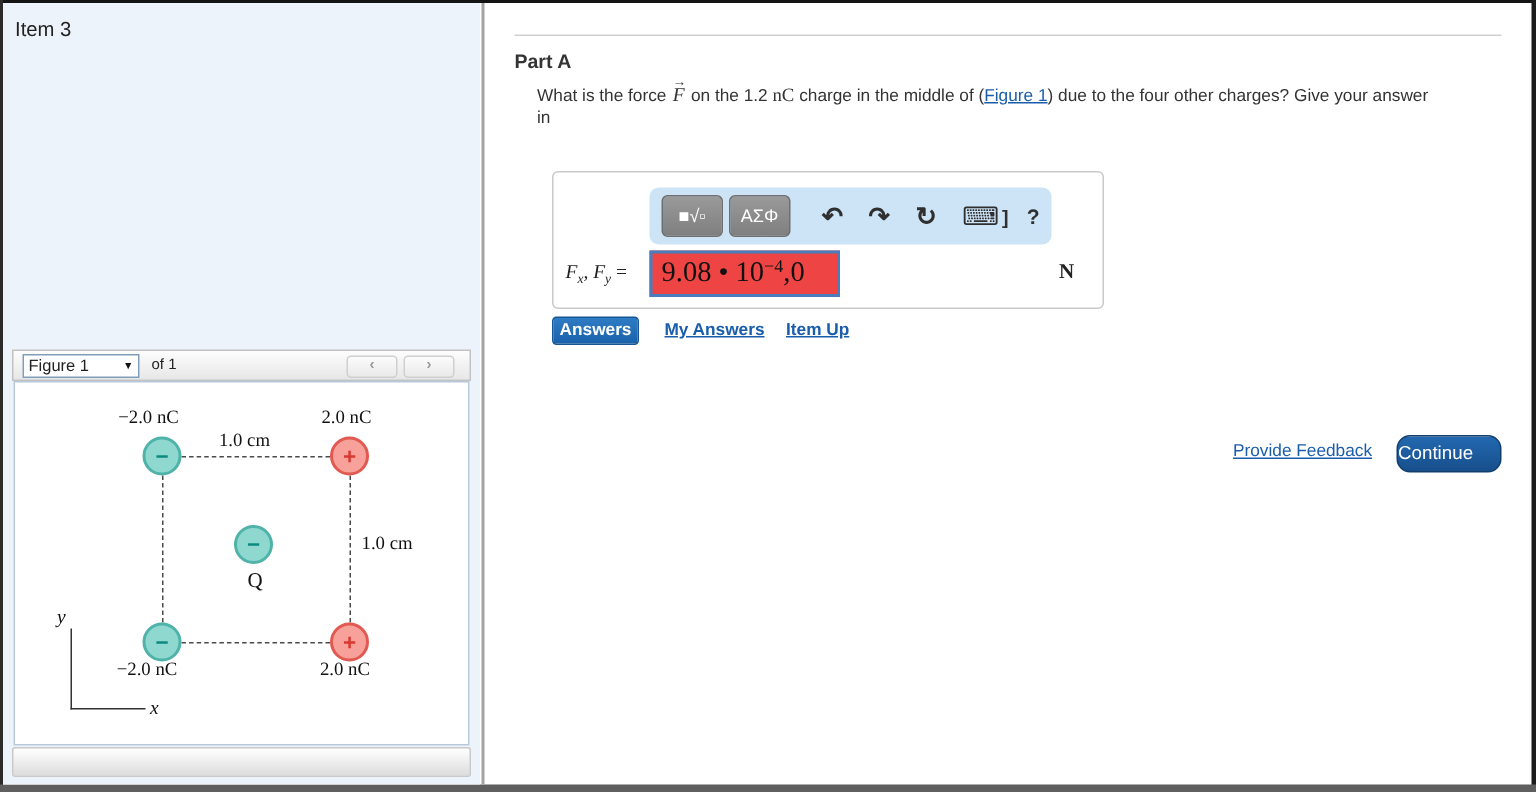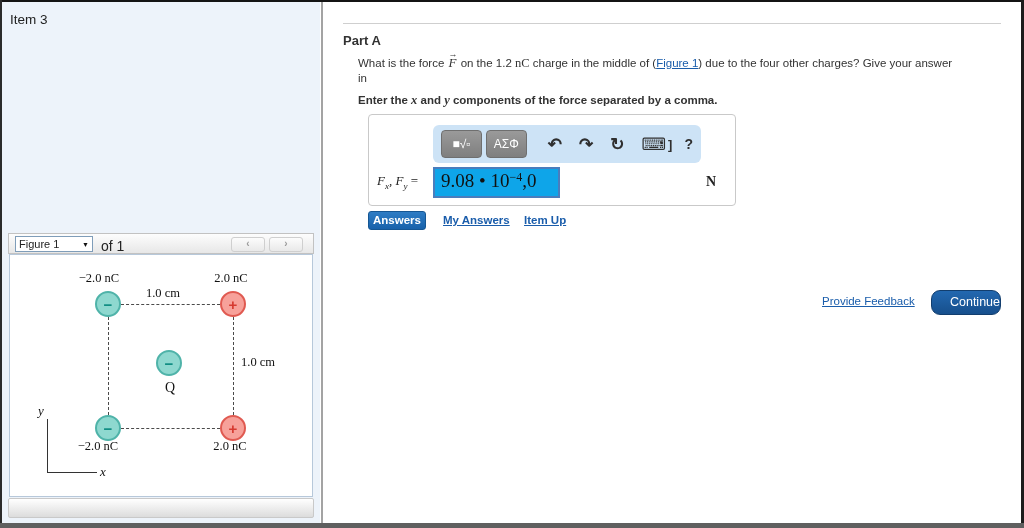--- a/index.html
+++ b/index.html
@@ -17,21 +17,21 @@
   #divider { position:absolute; left:321px; top:2px; width:2px; height:521px; background:#a3a3a3; }
   #item-title { position:absolute; left:10px; top:12px; font-size:13.5px; color:#222; }
 
   
   #figure-header { position:absolute; left:8px; top:233px; width:306px; height:21px;
     background:linear-gradient(#fdfdfd,#e7e7e7); border:1px solid #c2c2c2; }
   #figure-dropdown { position:absolute; left:6px; top:2px; width:78px; height:16px; background:#fff;
     border:1px solid #7f9db9; font-size:11px; color:#222; display:flex; align-items:center;
     justify-content:space-between; padding:0 3px; cursor:default; }
   #figure-dropdown .dd-arrow { font-size:7px; color:#111; }
-  #figure-of { position:absolute; left:92px; top:4px; font-size:14px; color:#222; }
+  #figure-of { position:absolute; left:92px; top:4px; font-size:10px; color:#222; }
   .nav-btn { position:absolute; top:3px; width:34px; height:15px; background:linear-gradient(#fcfcfc,#e9e9e9);
     border:1px solid #cfcfcf; border-radius:3px; color:#9a9a9a; font-size:10px; line-height:12px;
     text-align:center; font-weight:bold; }
   #nav-prev { left:222px; } #nav-next { left:260px; }
 
   
   #figure-box { position:absolute; left:9px; top:254px; width:304px; height:243px; background:#fff;
     border:1px solid #b7c8da; }
   #figure-footer { position:absolute; left:8px; top:498px; width:306px; height:20px;
     background:linear-gradient(#ffffff,#dcdcdc); border:1px solid #c9c9c9; border-radius:2px; }
@@ -68,21 +68,21 @@
   .tb-btn { width:45px; height:28px; background:linear-gradient(#9a9a9a,#7f7f7f); border:1px solid #6f6f6f;
     border-radius:4px; color:#fff; font-size:12px; text-align:center; line-height:26px; margin-right:4px; }
   .tb-icon { color:#2f2f2f; font-size:17px; font-weight:bold; margin-left:17px; line-height:1; }
   .tb-txt { color:#2f2f2f; font-size:13px; font-weight:bold; margin-left:2px; }
   #help-icon { font-size:14px; margin-left:12px; }
 
   #answer-row-label { position:absolute; left:8px; top:58px; font-family:"Liberation Serif", serif;
     font-style:italic; font-size:13px; color:#222; }
   #answer-row-label sub { font-size:9px; }
   #answer-input { position:absolute; left:64px; top:52px; width:127px; height:31px; border:2px solid #4a7dbd;
-    background:#0ea5e9; font-family:"Liberation Serif", serif; font-size:19px; color:#111;
+    background:#ef4444; font-family:"Liberation Serif", serif; font-size:19px; color:#111;
     padding:1px 0 0 6px; white-space:nowrap; }
   #answer-input sup { font-size:12px; vertical-align:6px; }
   #answer-unit { position:absolute; left:337px; top:59px; font-family:"Liberation Serif", serif;
     font-size:14px; font-weight:bold; color:#222; }
 
   
   #submit-button { position:absolute; left:368px; top:211px; width:58px; height:19px;
     background:linear-gradient(#2e7cc4,#1862ab); border:1px solid #155693; border-radius:3px;
     color:#fff; font-size:11.5px; font-weight:bold; text-align:center; line-height:17px; }
   .action-link { position:absolute; top:214px; font-size:11.5px; font-weight:bold; color:#1a5dab;
@@ -90,21 +90,21 @@
   #my-answers-link { left:443px; } #give-up-link { left:524px; }
 
   #feedback-box { position:absolute; left:368px; top:240px; width:288px; height:36px; background:#f8eefb;
     border:2px solid #a87fc5; border-radius:8px; display:flex; align-items:center; padding-left:12px; }
   #feedback-box span { font-size:12.5px; font-weight:bold; color:#4b2c83; }
 
   #provide-feedback-link { position:absolute; left:822px; top:295px; font-size:11.5px; color:#1a5dab;
     text-decoration:underline; cursor:pointer; }
   #continue-button { position:absolute; left:931px; top:290px; width:70px; height:25px;
     background:linear-gradient(#2268b0,#174f8c); border:1px solid #123e6e; border-radius:9px;
-    color:#fff; font-size:12.5px; text-align:right; line-height:23px; }
+    color:#fff; font-size:12.5px; text-align:left; line-height:23px; }
 </style>
 </head>
 <body>
 
 <div id="frame">
   <div class="border-strip" id="b-top"></div>
   <div class="border-strip" id="b-left"></div>
   <div class="border-strip" id="b-right"></div>
   <div class="border-strip" id="b-bottom"></div>
 
@@ -165,21 +165,20 @@
 
   <div id="figure-footer"></div>
 
   <div id="section-divider"></div>
   <div id="part-a-heading">Part A</div>
 
   <div id="question">
     <div><span>What is the force </span><span class="vec"><span class="vec-arrow">→</span><span>F</span></span><span> on the 1.2 </span><span class="serif">nC</span><span> charge in the middle of (</span><a class="link">Figure 1</a><span>) due to the four other charges? Give your answer in</span></div>
   </div>
 
-  <div id="instruction"><span>Enter the </span><span class="mvar">x</span><span> and </span><span class="mvar">y</span><span> components of the force separated by a comma.</span></div>
 
   <div id="answer-box">
     <div id="eq-toolbar">
       <div class="tb-btn">■√▫</div>
       <div class="tb-btn">ΑΣΦ</div>
       <span class="tb-icon">↶</span>
       <span class="tb-icon">↷</span>
       <span class="tb-icon">↻</span>
       <span class="tb-icon" style="font-weight:normal;">⌨</span>
       <span class="tb-txt">]</span>

